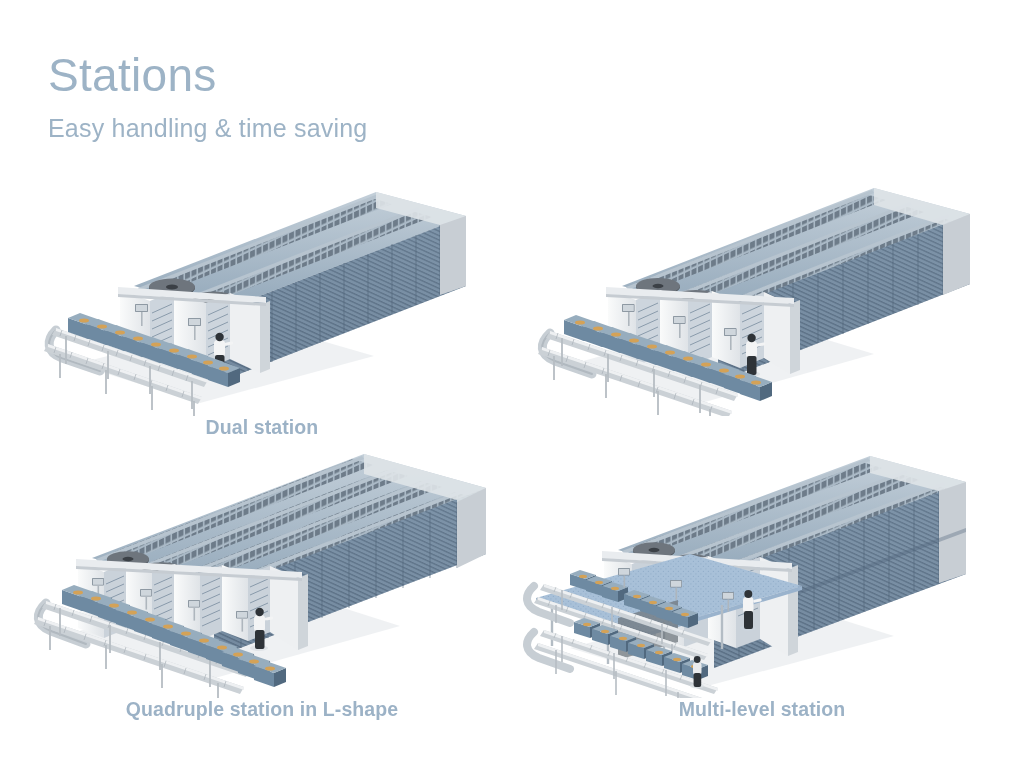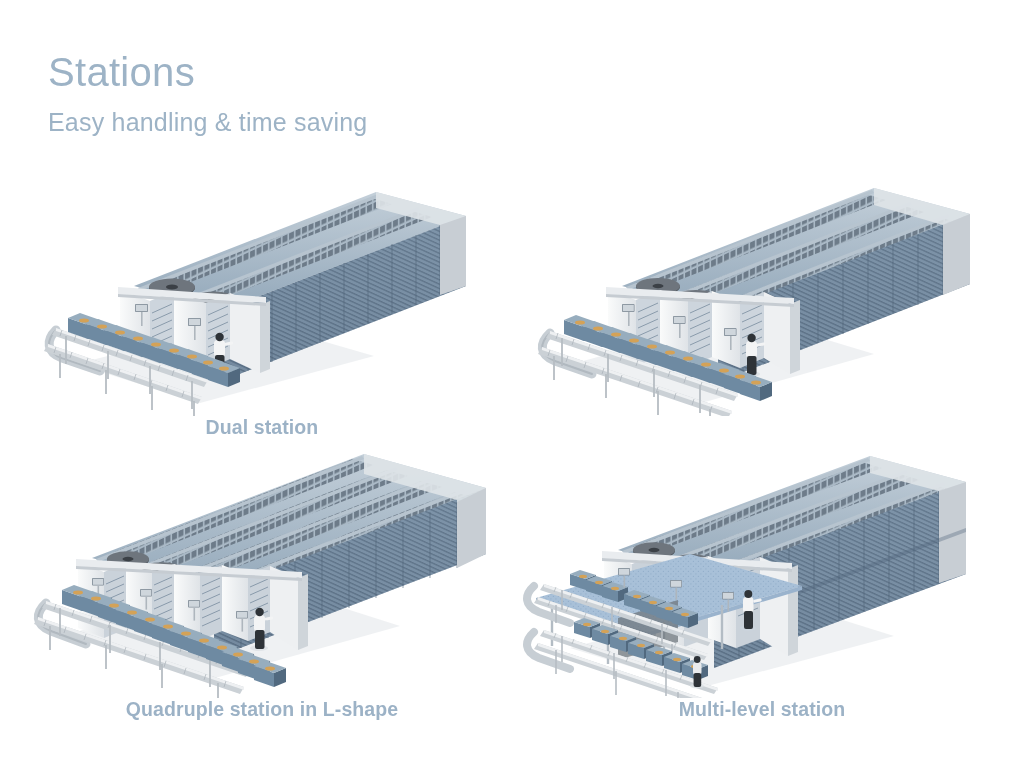--- a/index.html
+++ b/index.html
@@ -6,21 +6,21 @@
   body{
     width:1024px;height:768px;overflow:hidden;
     font-family:"Liberation Sans","DejaVu Sans",sans-serif;
     -webkit-font-smoothing:antialiased;
   }
   .slide{position:relative;width:1024px;height:768px;background:#ffffff;}
 
   
   .header{position:absolute;left:48px;top:52px;}
   .title{
-    font-size:40px;font-weight:400;letter-spacing:0.3px;
+    font-size:46px;font-weight:400;letter-spacing:0.3px;
     color:#9db3c6;line-height:1.0;margin:0;white-space:nowrap;
   }
   .subtitle{
     font-size:25px;font-weight:400;letter-spacing:0.2px;
     color:#9db3c6;line-height:1.0;margin:18px 13px 0 0;white-space:nowrap;
   }
 
   
   .grid{position:absolute;left:0;top:168px;width:919px;height:580px;}
   .cell{position:absolute;width:480px;height:290px;}

